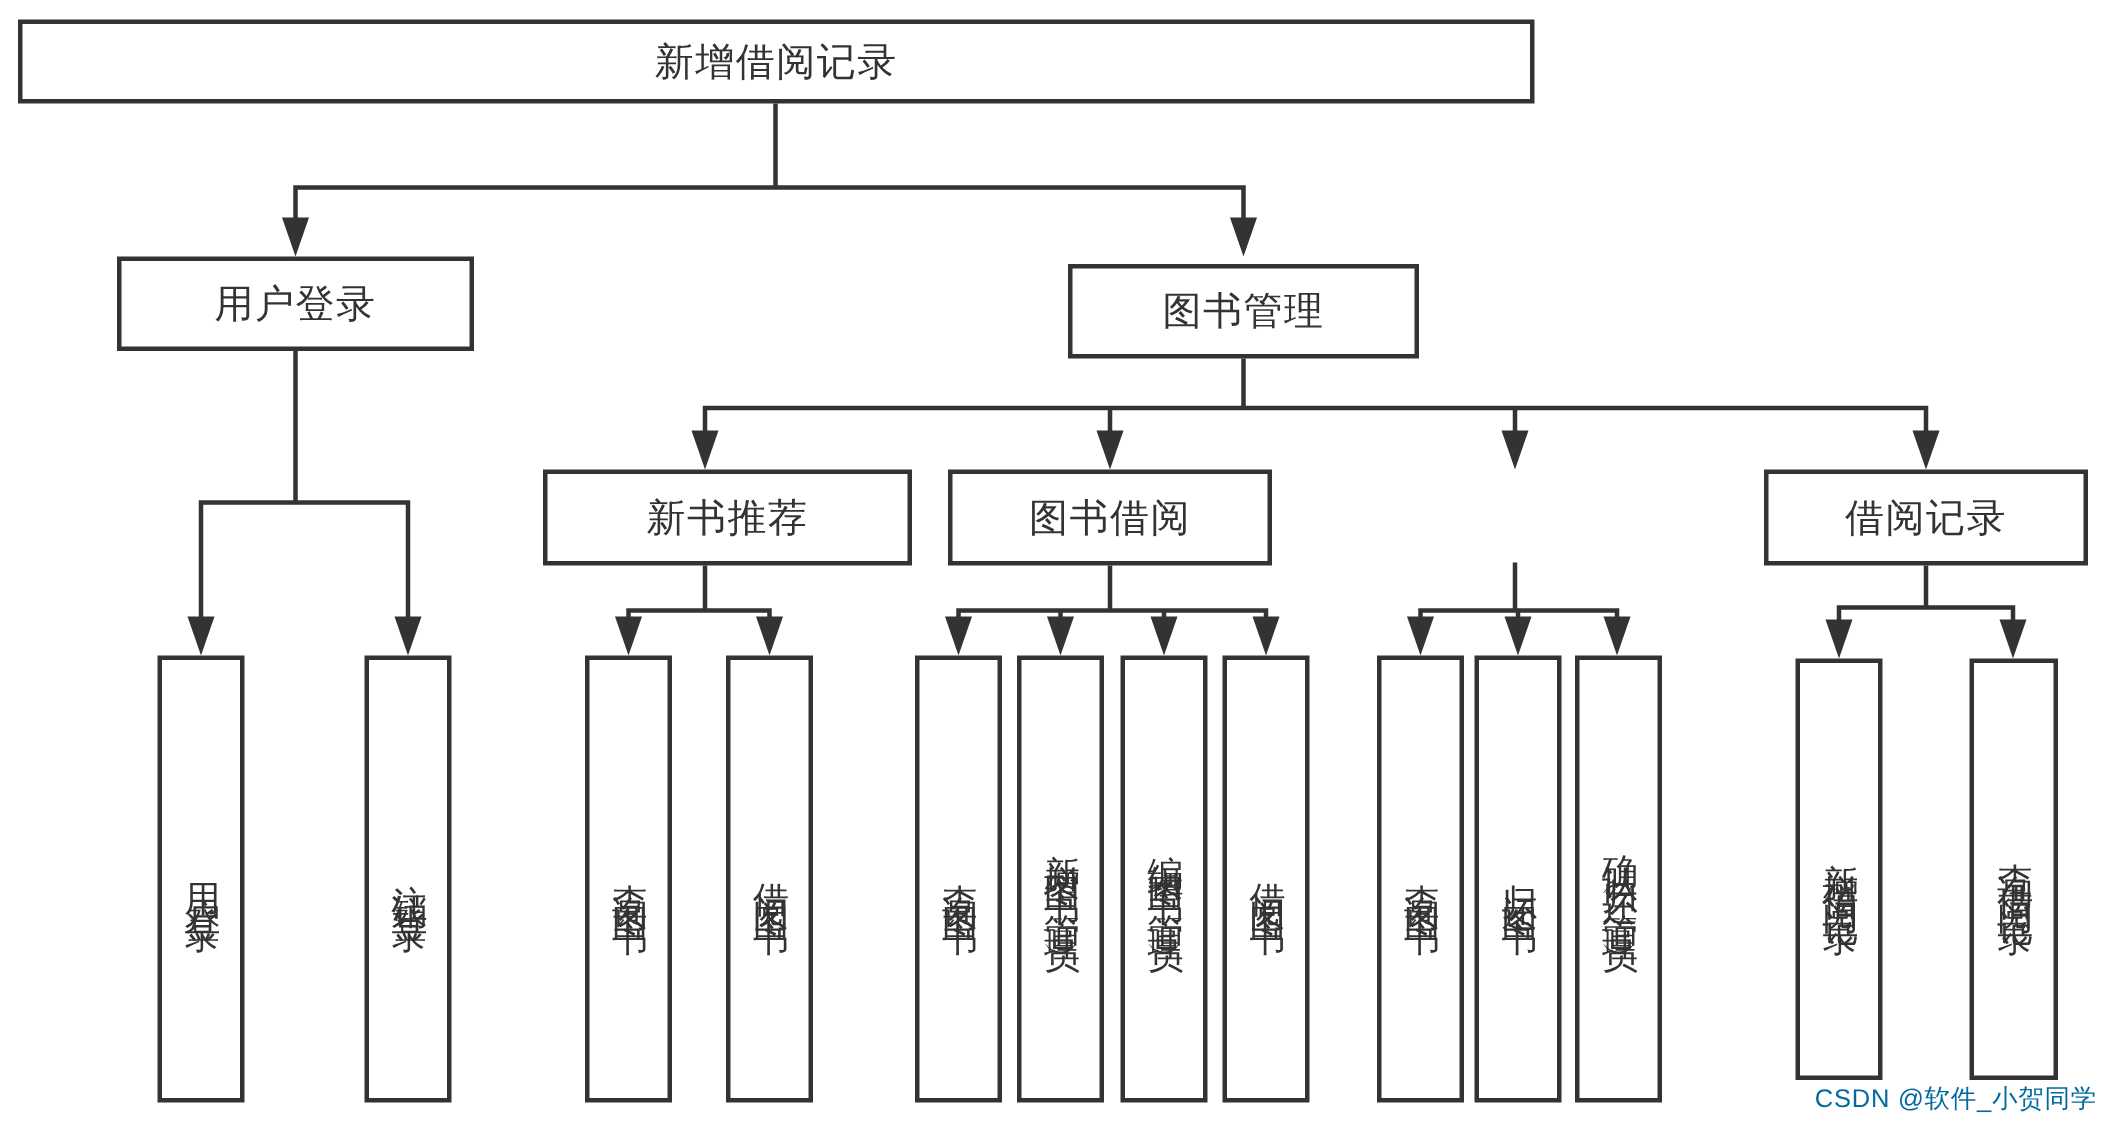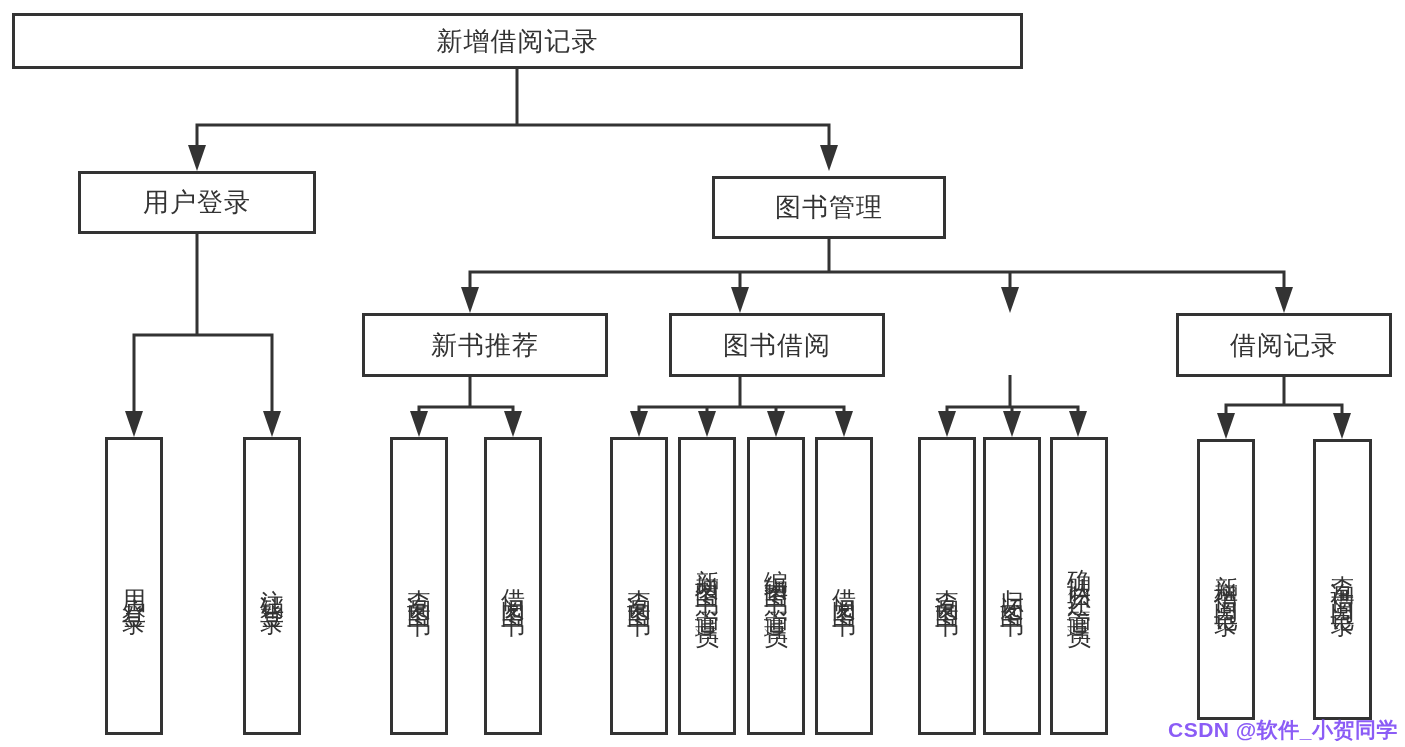--- a/index.html
+++ b/index.html
@@ -53,26 +53,25 @@
     writing-mode: vertical-rl;
     font-size: 24px;
     letter-spacing: 8px;
     line-height: 1;
     white-space: nowrap;
   }
   .watermark {
     position: absolute;
     right: 7px;
     bottom: 3px;
-    font-size: 21px;
-    color: #8b5cf6;
+    font-size: 17px;
+    color: #0369a1;
     letter-spacing: 0.5px;
     z-index: 5;
     white-space: nowrap;
-    font-weight: bold;
   }
 </style>
 </head>
 <body>
 
 <div class="canvas">
 
   <svg class="connectors" viewBox="0 0 1405 747" xmlns="http://www.w3.org/2000/svg">
 
     <path class="line" d="M517,67 V125 M197,150 V125 H829 V150"></path>
@@ -117,21 +116,21 @@
   <div class="box" style="left:78px; top:171px; width:238px; height:63px;">
     <span class="hlabel">用户登录</span>
   </div>
   <div class="box" style="left:712px; top:176px; width:234px; height:63px;">
     <span class="hlabel">图书管理</span>
   </div>
 
   <div class="box" style="left:362px; top:313px; width:246px; height:64px;">
     <span class="hlabel">新书推荐</span>
   </div>
-  <div class="box" style="left:632px; top:313px; width:216px; height:64px;margin-left:37px;">
+  <div class="box" style="left:632px; top:313px; width:216px; height:64px;">
     <span class="hlabel">图书借阅</span>
   </div>
   <div class="box" style="left:1176px; top:313px; width:216px; height:64px;">
     <span class="hlabel">借阅记录</span>
   </div>
 
   <div class="box leaf" style="left:105px; top:437px; width:58px; height:298px;">
     <span class="vtext">用户登录</span>
   </div>
   <div class="box leaf" style="left:243px; top:437px; width:58px; height:298px;">

